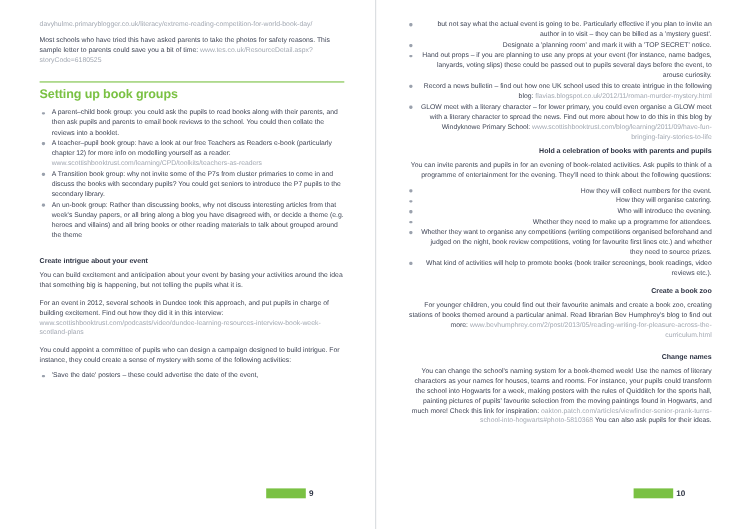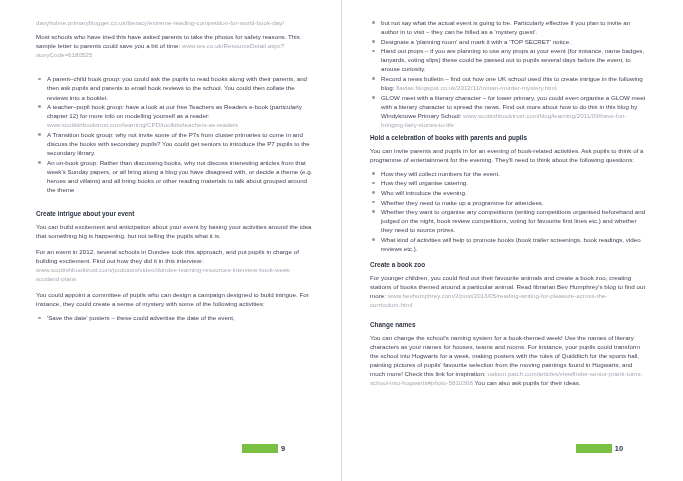--- a/index.html
+++ b/index.html
@@ -28,21 +28,21 @@
     height: 481px;
     background: #d9dcdf;
   }
   .page {
     position: absolute;
     top: 0;
     height: 481px;
     box-sizing: border-box;
   }
   .page-left  { left: 0;     width: 341px; padding: 18px 28px 0 36px; }
-  .page-right { left: 342px; width: 341px; padding: 18px 36px 0 28px; }
+  .page-right { left: 342px; width: 341px; padding: 18px 36px 0 28px; text-align: right; }
 
   .col {
     position: relative;
     height: 100%;
   }
 
   
   .body-text {
     color: #3d4354;
     font-size: 6.2px;
@@ -137,20 +137,23 @@
         <span class="url">davyhulme.primaryblogger.co.uk/literacy/extreme-reading-competition-for-world-book-day/</span>
       </p>
 
       <p class="body-text">
         <span>Most schools who have tried this have asked parents to take the photos for safety reasons. This sample letter to parents could save you a bit of time:</span>
         <span class="url">www.tes.co.uk/ResourceDetail.aspx?storyCode=6180525</span>
       </p>
 
       <div class="spacer-8"></div>
 
+      <div class="sec-head-wrap">
+        <h2 class="sec-head">Setting up book groups</h2>
+      </div>
 
       <ul class="bullets">
         <li>
           <span>A parent–child book group: you could ask the pupils to read books along with their parents, and then ask pupils and parents to email book reviews to the school. You could then collate the reviews into a booklet.</span>
         </li>
         <li>
           <span>A teacher–pupil book group: have a look at our free Teachers as Readers e-book (particularly chapter 12) for more info on modelling yourself as a reader:</span>
           <span class="url">www.scottishbooktrust.com/learning/CPD/toolkits/teachers-as-readers</span>
         </li>
         <li>

